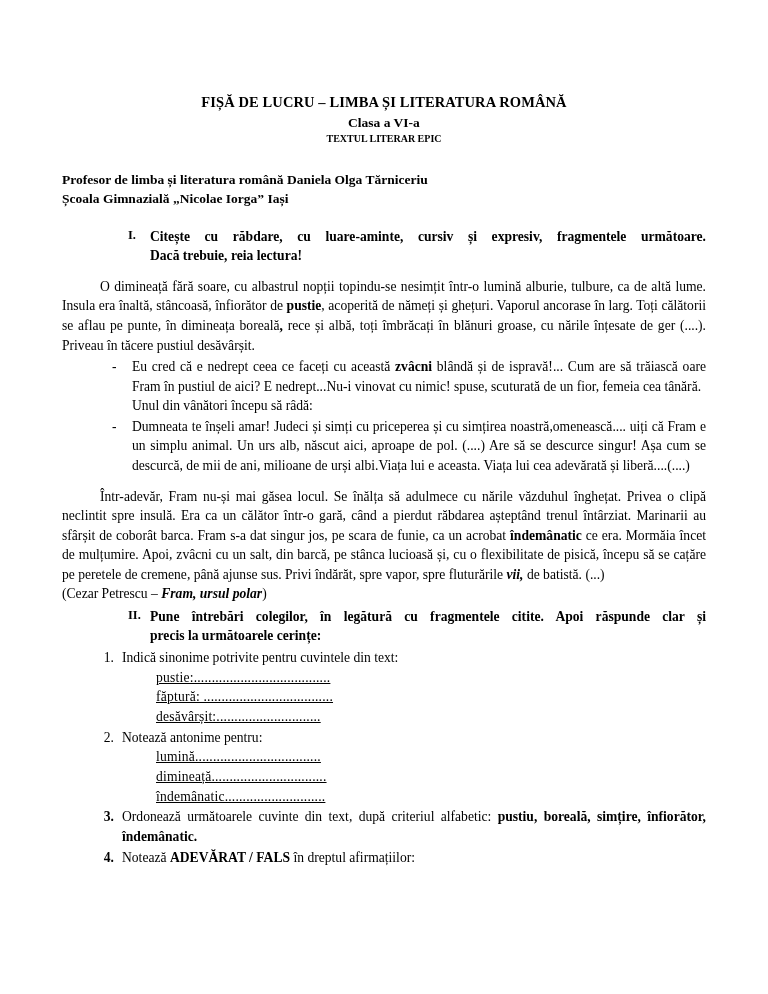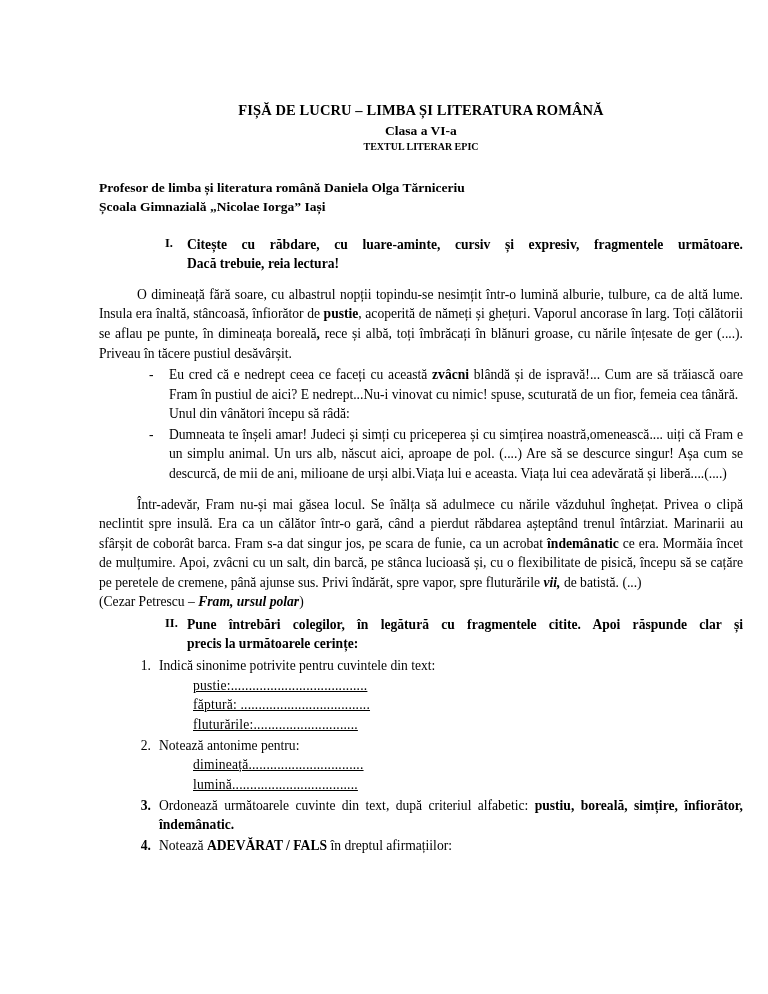--- a/index.html
+++ b/index.html
@@ -18,23 +18,22 @@
   .page {
     position: absolute;
     left: 0; top: 0;
     width: 768px;
     height: 994px;
     background: #fff;
   }
   .content {
     position: absolute;
     left: 62px;
-    top: 100px;
+    top: 92px;
     width: 644px;
-    margin-left: 37px;
   }
 
   
   .title-block {
     text-align: center;
     font-weight: bold;
     font-size: 14.5px;
     line-height: 1.42;
   }
   .title-main { letter-spacing: 0.1px; }
@@ -218,30 +217,31 @@
     </div>
 
     <div class="ex-list">
 
       <div class="ex-item">
         <div class="ex-num">1.</div>
         <div class="ex-body">
           <span>Indică sinonime potrivite pentru cuvintele din text:</span>
           <span class="blank-line dots">pustie:......................................</span>
           <span class="blank-line dots">făptură: ....................................</span>
-          <span class="blank-line dots">fluturările:.............................</span>
+          <span class="blank-line dots">desăvârșit:.............................</span>
         </div>
       </div>
 
       <div class="ex-item">
         <div class="ex-num">2.</div>
         <div class="ex-body">
           <span>Notează antonime pentru:</span>
+          <span class="blank-line dots">lumină...................................</span>
           <span class="blank-line dots">dimineață................................</span>
-          <span class="blank-line dots">lumină...................................</span>
+          <span class="blank-line dots">îndemânatic............................</span>
         </div>
       </div>
 
       <div class="ex-item">
         <div class="ex-num bold">3.</div>
         <div class="ex-body">
           <span>Ordonează următoarele cuvinte din text, după criteriul alfabetic: </span><b>pustiu, boreală, simțire, înfiorător, îndemânatic.</b>
         </div>
       </div>
 

